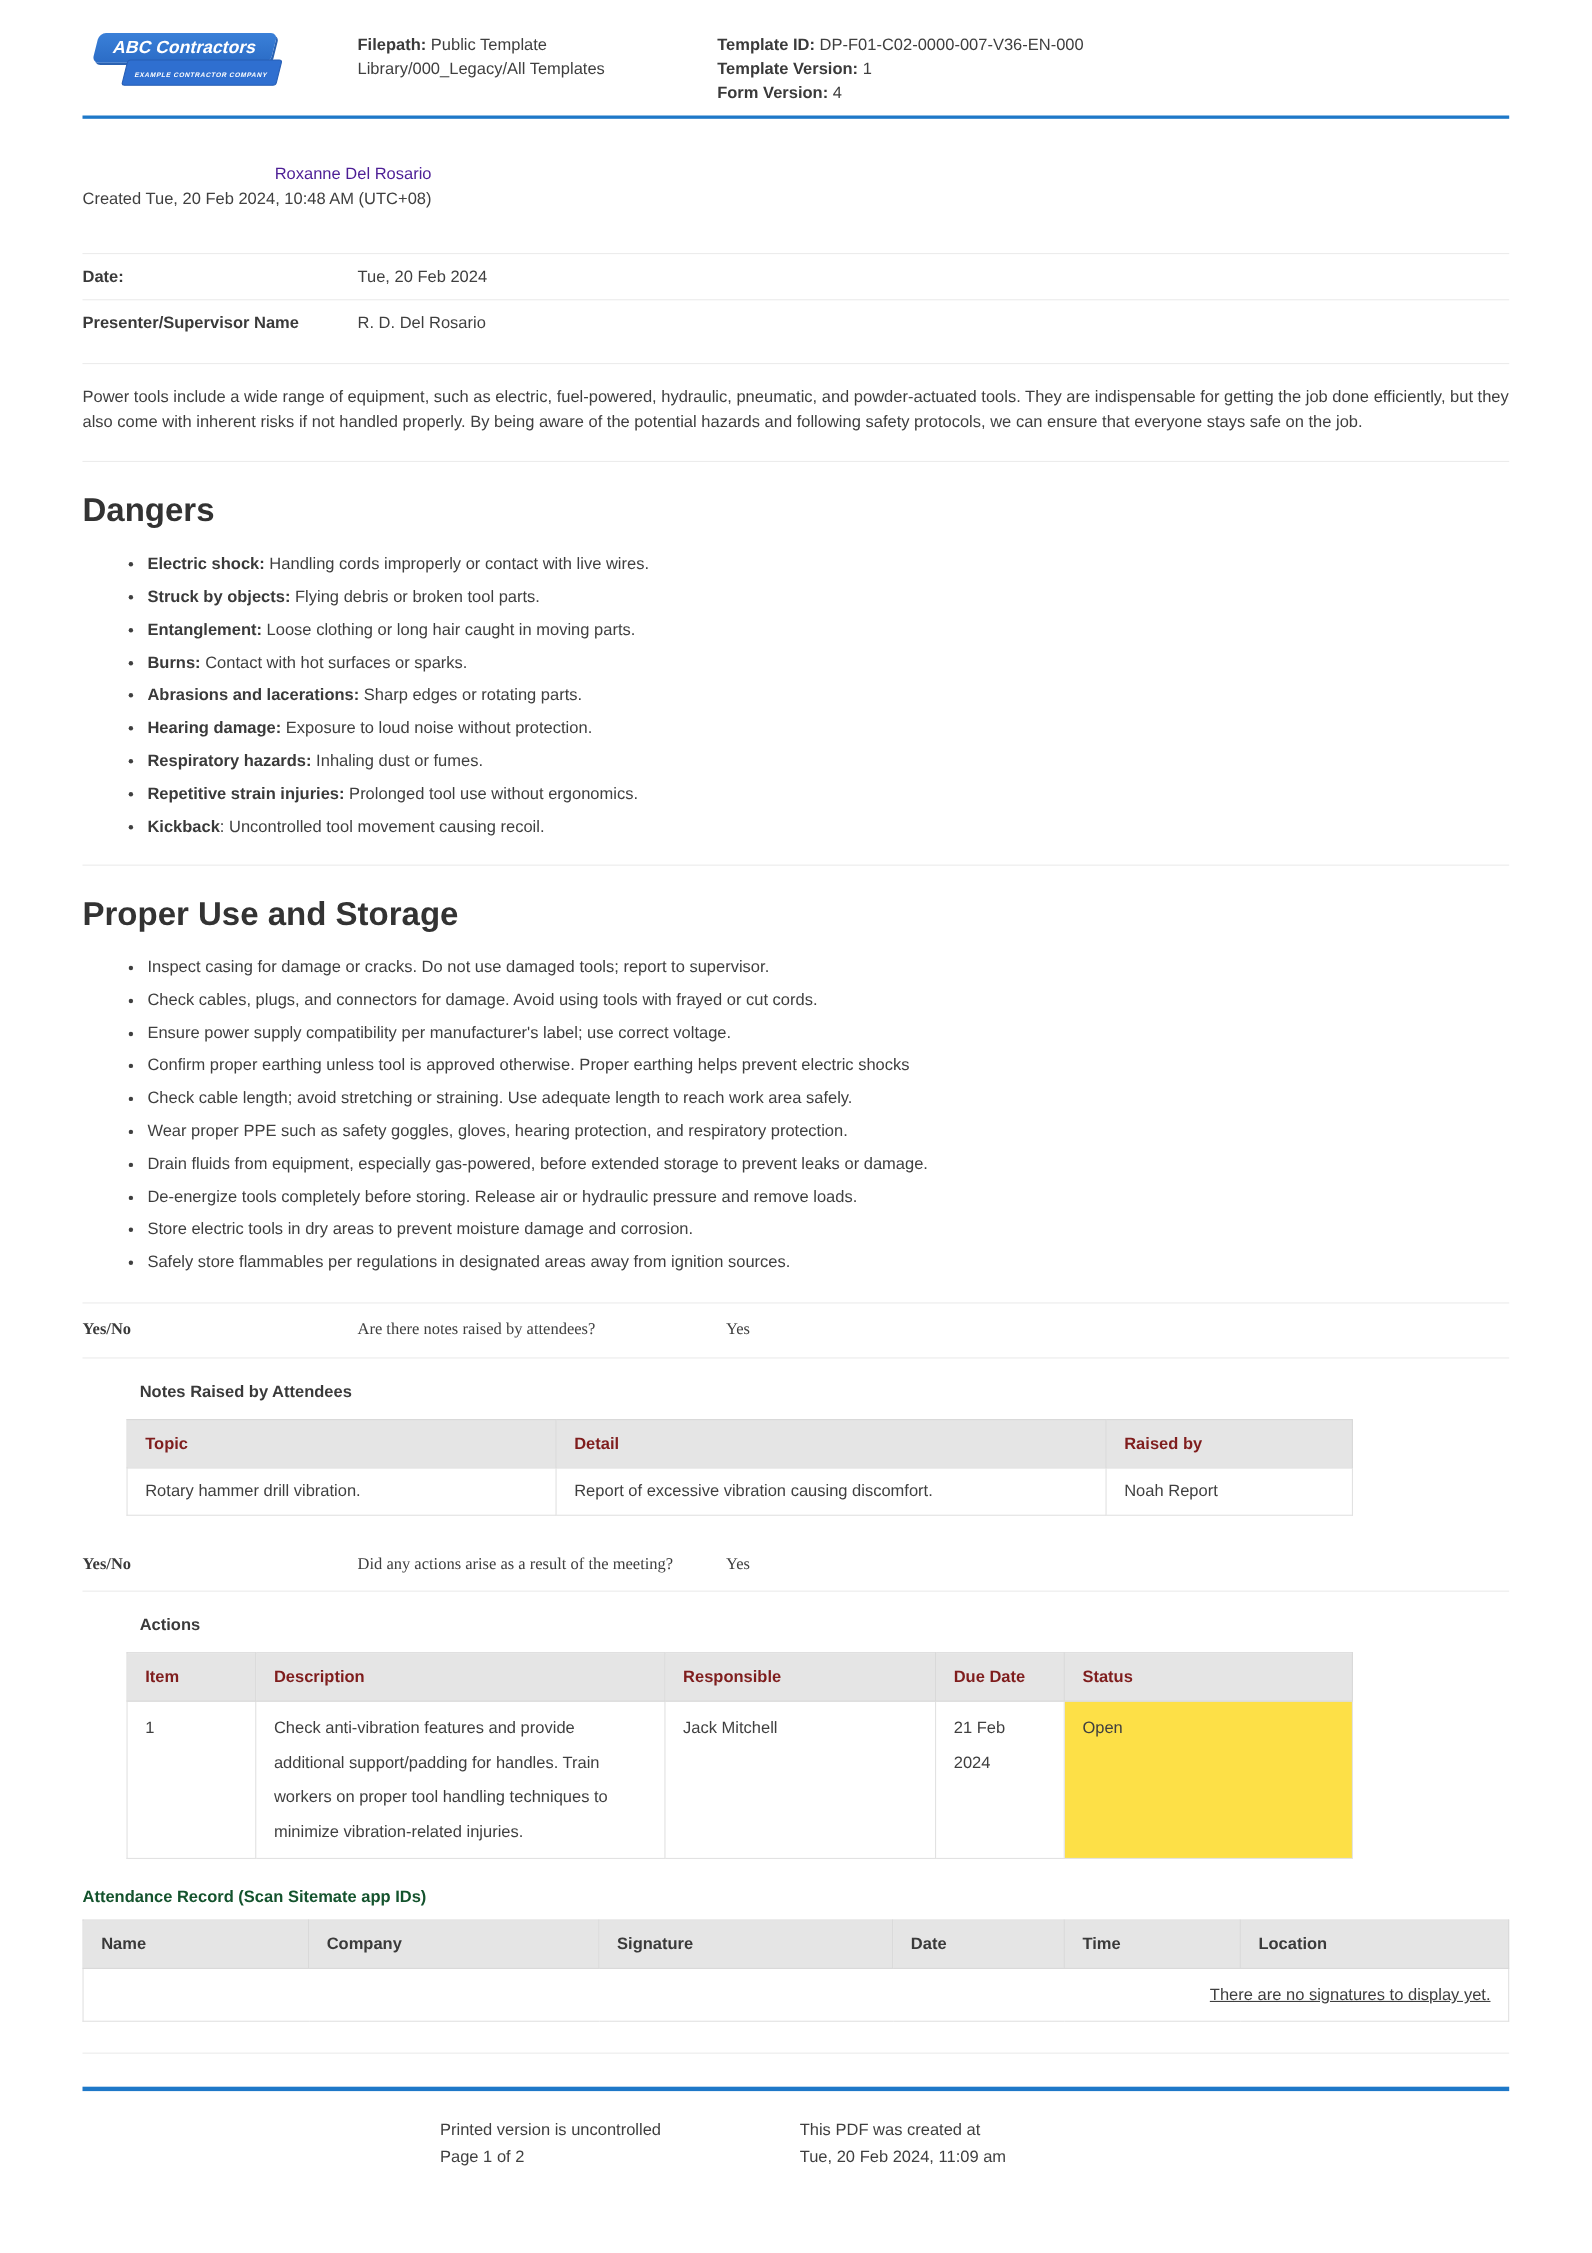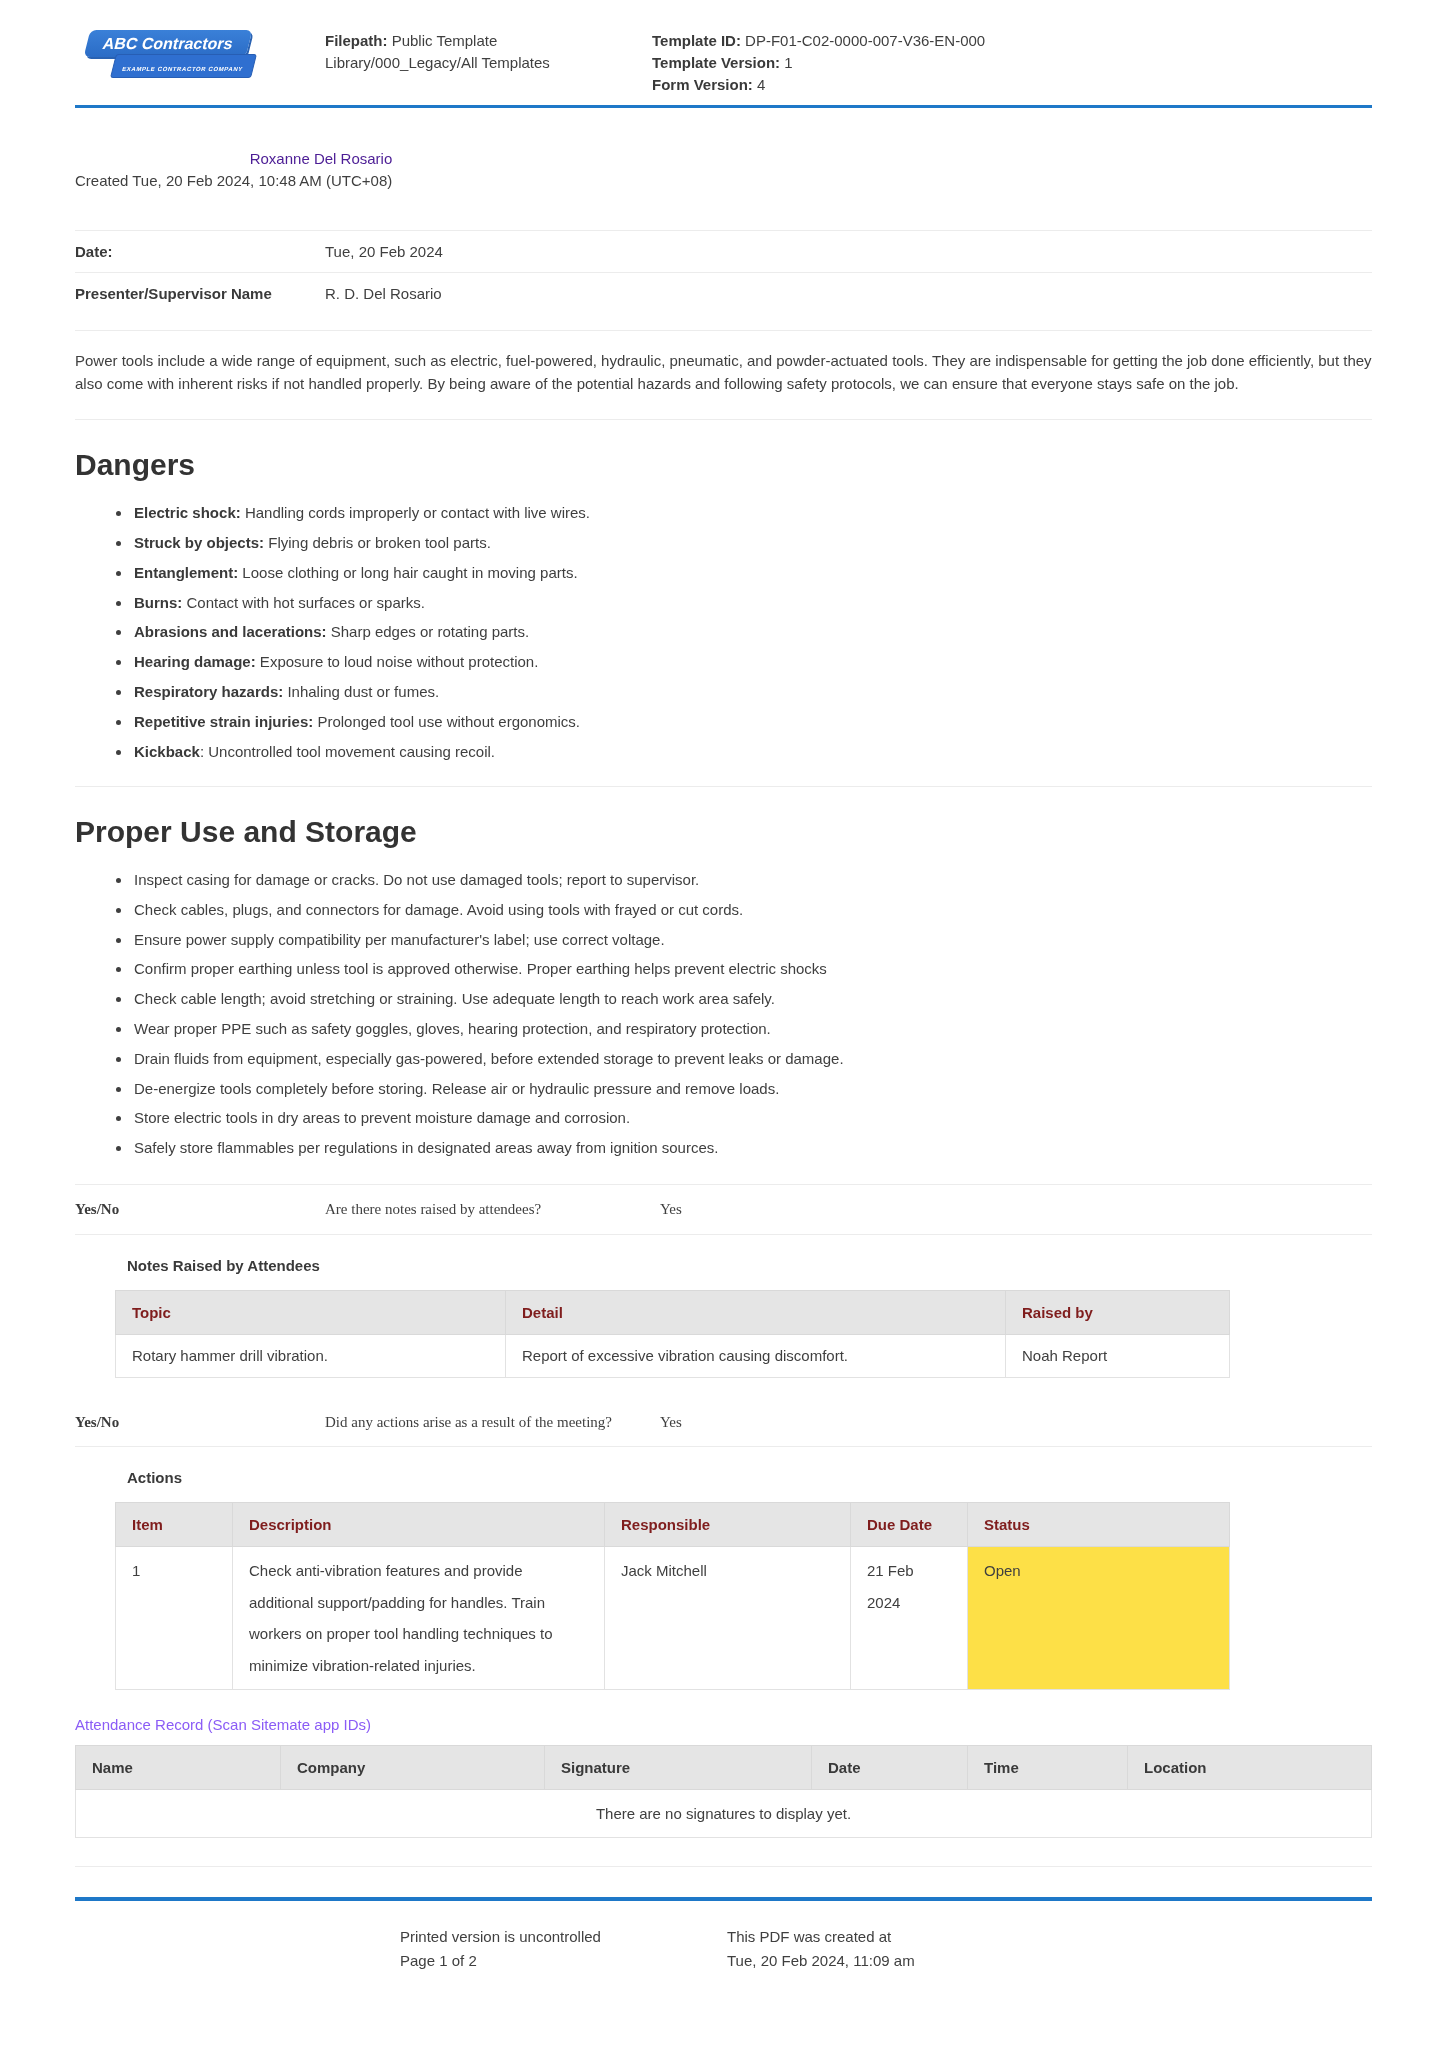--- a/index.html
+++ b/index.html
@@ -76,27 +76,27 @@
     background:#e5e5e5; text-align:left; font-weight:bold; color:#7f1d1d;
     padding:13px 16px; border:1px solid #d9d9d9; vertical-align:top;
   }
   table.data-table td {
     padding:10px 16px; border:1px solid #e2e2e2; vertical-align:top; line-height:1.45;
   }
   table.actions-table td { line-height:2.1; padding:8px 16px; }
   td.status-open { background:#fde047; }
 
   
-  .att-heading { margin-top:26px; font-size:15px; font-weight:normal; color:#8b5cf6; }
+  .att-heading { margin-top:26px; font-size:15px; font-weight:bold; color:#14532d; }
   table.att-table { border-collapse:collapse; font-size:15px; width:1297px; margin-top:12px; }
   table.att-table th {
     background:#e5e5e5; text-align:left; font-weight:bold; color:#3a3a3a;
     padding:13px 16px; border:1px solid #d9d9d9;
   }
-  table.att-table td { padding:15px 16px; border:1px solid #e2e2e2; text-align:center; }
+  table.att-table td { padding:15px 16px; border:1px solid #e2e2e2; text-align:right;text-decoration:underline; }
 
   
   .end-rule { border:none; border-top:1px solid #ececec; margin-top:28px; }
   .footer-blue { height:4px; background:#1e78c8; margin-top:30px; }
   .footer { display:flex; margin-top:24px; font-size:15px; line-height:1.6; }
   .footer-spacer { width:325px; }
   .footer-left { width:327px; }
   .footer-right { flex:1; }
 </style>
 </head>

